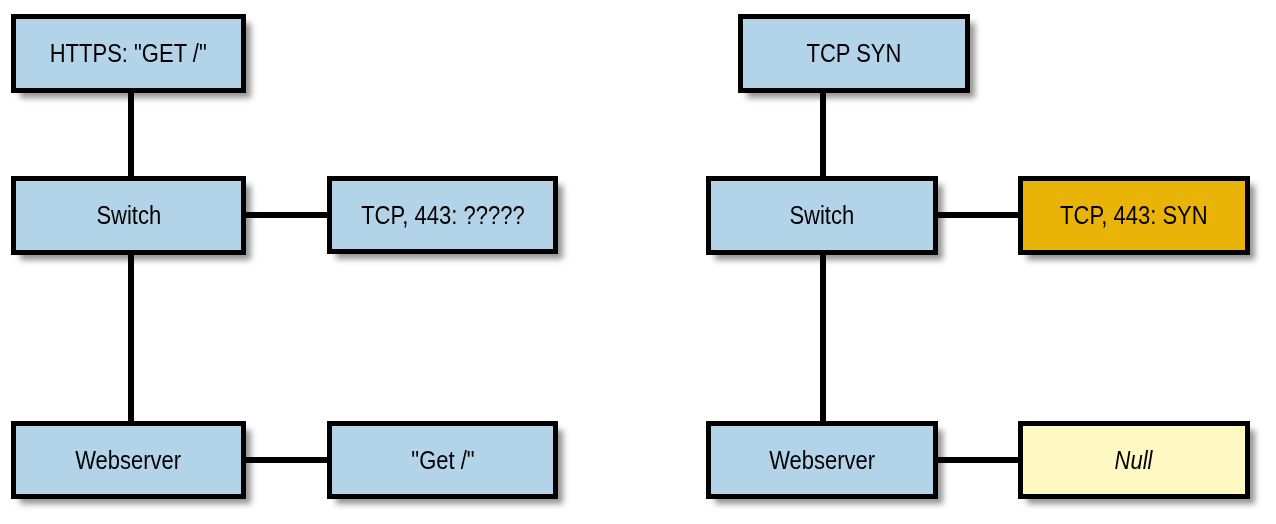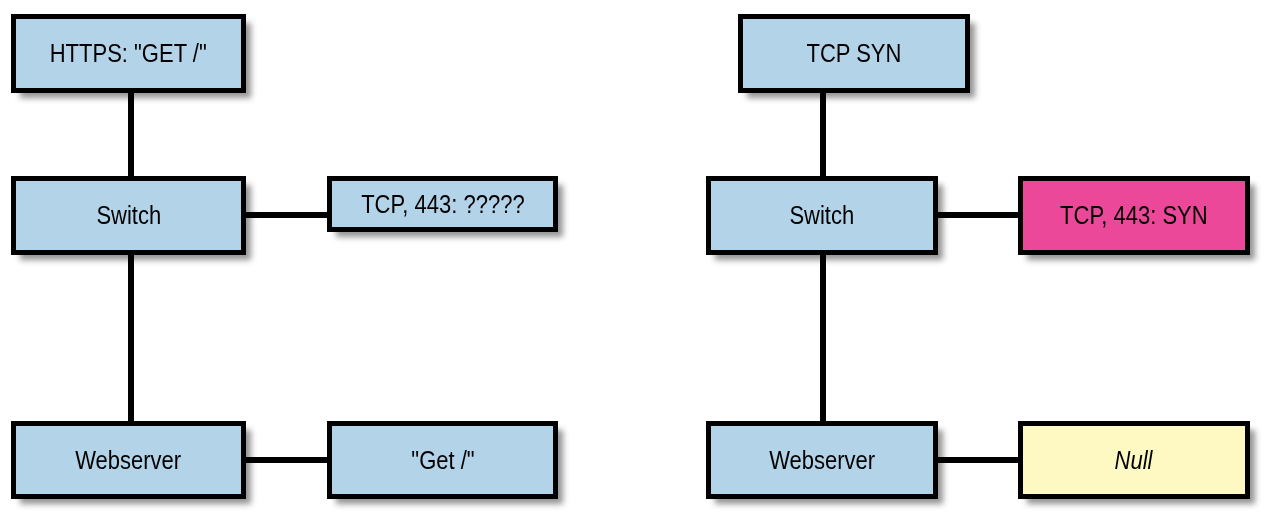--- a/index.html
+++ b/index.html
@@ -58,40 +58,40 @@
 <div class="link vertical" style="left: 128px; top: 90px; height: 89px; background: rgb(0, 0, 0);"></div>
     <div class="link vertical" style="left: 128px; top: 252px; height: 172px; background: rgb(0, 0, 0);"></div>
     <div class="link horizontal" style="left: 243px; top: 212px; width: 87px; background: rgb(0, 0, 0);"></div>
     <div class="link horizontal" style="left: 243px; top: 457px; width: 87px; background: rgb(0, 0, 0);"></div>
     <div class="node" style="left: 11px; top: 14px; width: 235px; height: 79px; background: rgb(179, 212, 232); border-color: rgb(0, 0, 0);">
       <span class="node-label">HTTPS: "GET /"</span>
     </div>
     <div class="node" style="left: 11px; top: 176px; width: 235px; height: 79px; background: rgb(179, 212, 232); border-color: rgb(0, 0, 0);">
       <span class="node-label">Switch</span>
     </div>
-    <div class="node" style="left: 327px; top: 176px; width: 231px; height: 56px; background: rgb(179, 212, 232); border-color: rgb(0, 0, 0);">
+    <div class="node" style="left: 327px; top: 176px; width: 231px; height: 78px; background: rgb(179, 212, 232); border-color: rgb(0, 0, 0);">
       <span class="node-label">TCP, 443: ?????</span>
     </div>
     <div class="node" style="left: 11px; top: 421px; width: 235px; height: 78px; background: rgb(179, 212, 232); border-color: rgb(0, 0, 0);">
       <span class="node-label">Webserver</span>
     </div>
     <div class="node" style="left: 327px; top: 421px; width: 231px; height: 78px; background: rgb(179, 212, 232); border-color: rgb(0, 0, 0);">
       <span class="node-label">"Get /"</span>
     </div>
     <div class="link vertical" style="left: 820px; top: 90px; height: 89px; background: rgb(0, 0, 0);"></div>
     <div class="link vertical" style="left: 820px; top: 252px; height: 172px; background: rgb(0, 0, 0);"></div>
     <div class="link horizontal" style="left: 935px; top: 212px; width: 86px; background: rgb(0, 0, 0);"></div>
     <div class="link horizontal" style="left: 935px; top: 457px; width: 86px; background: rgb(0, 0, 0);"></div>
     <div class="node" style="left: 706px; top: 14px; width: 232px; height: 79px; background: rgb(179, 212, 232); border-color: rgb(0, 0, 0); margin-left: 32px;">
       <span class="node-label">TCP SYN</span>
     </div>
     <div class="node" style="left: 706px; top: 176px; width: 232px; height: 79px; background: rgb(179, 212, 232); border-color: rgb(0, 0, 0);">
       <span class="node-label">Switch</span>
     </div>
-    <div class="node" style="left: 1018px; top: 176px; width: 232px; height: 79px; background: #ec4899; border-color: rgb(0, 0, 0); text-align: center;">
+    <div class="node" style="left: 1018px; top: 176px; width: 232px; height: 79px; background: #eab308; border-color: rgb(0, 0, 0); text-align: center;">
       <span class="node-label">TCP, 443: SYN</span>
     </div>
     <div class="node" style="left: 706px; top: 421px; width: 232px; height: 78px; background: rgb(179, 212, 232); border-color: rgb(0, 0, 0);">
       <span class="node-label">Webserver</span>
     </div>
     <div class="node" style="left: 1018px; top: 421px; width: 232px; height: 78px; background: #fef9c3; border-color: rgb(0, 0, 0); font-style: italic;">
       <span class="node-label">Null</span>
     </div>
   </div>
 

